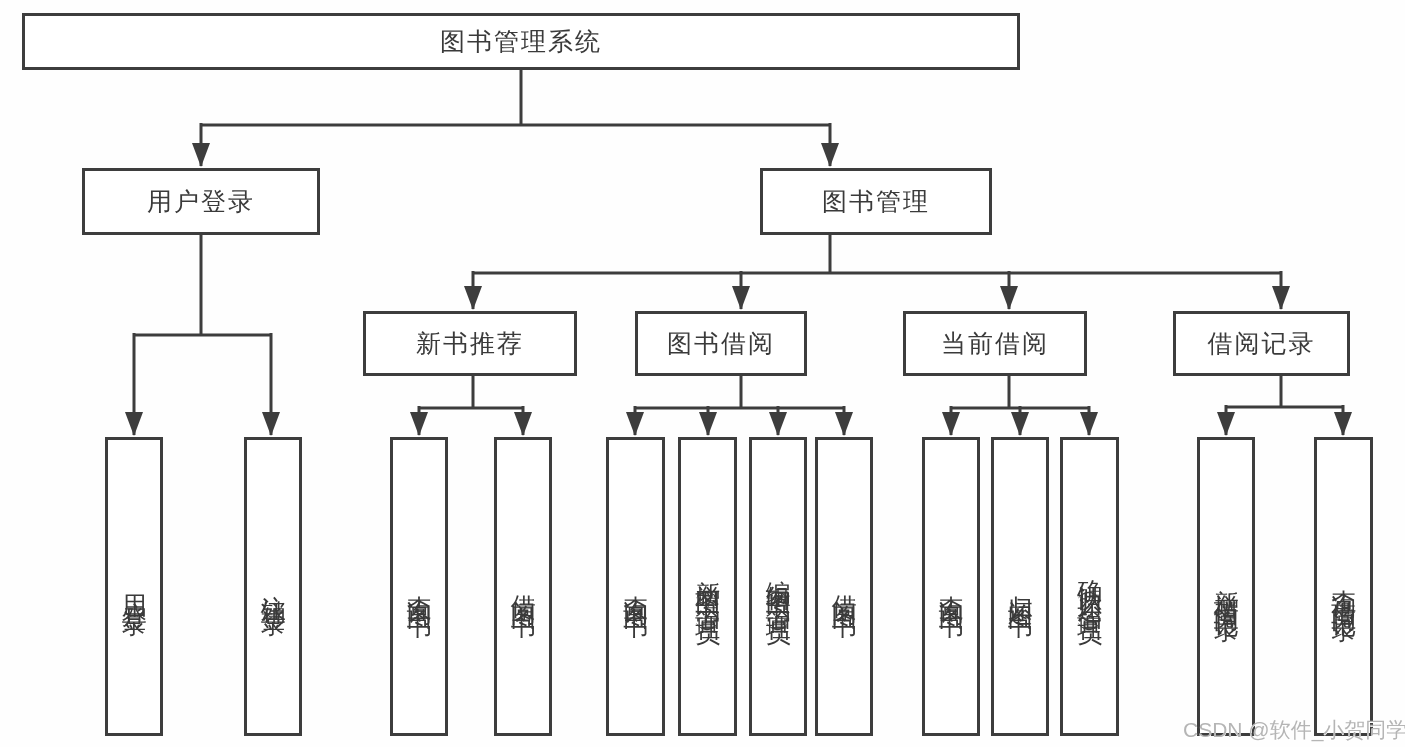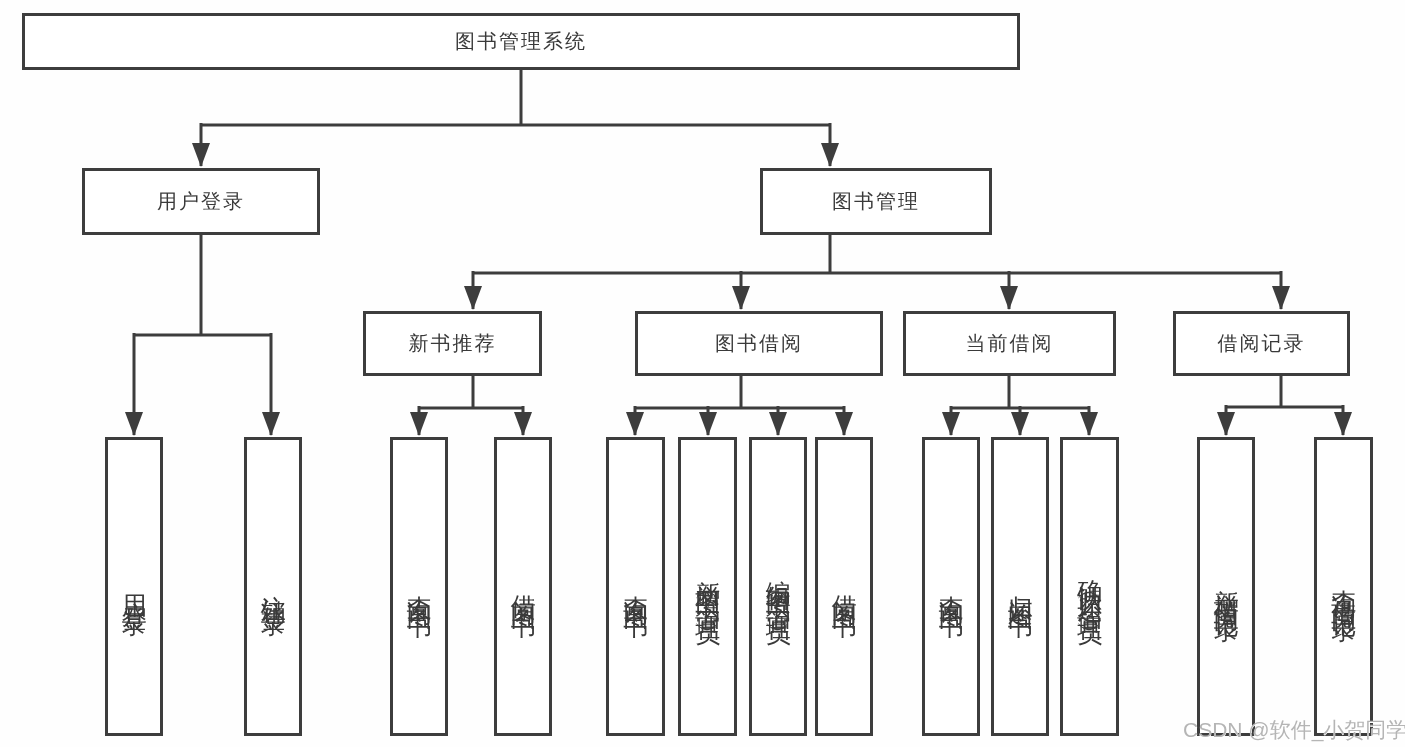--- a/index.html
+++ b/index.html
@@ -16,21 +16,21 @@
     box-sizing:border-box;
     border:3px solid #3d3d3d;
     background:#ffffff;
     display:flex;
     align-items:center;
     justify-content:center;
     color:#3a3a3a;
     z-index:2;
   }
   .h-node{
-    font-size:20px;
+    font-size:25px;
     letter-spacing:2px;
     white-space:nowrap;
   }
   .leaf{
     writing-mode:vertical-lr;
     text-orientation:mixed;
     font-size:25px;
     letter-spacing:6px;
     line-height:1.1;
     padding:4px 0;
@@ -99,23 +99,23 @@
       <path d="M1226,405 V435" marker-end="url(#arrow)"></path>
       <path d="M1343,405 V435" marker-end="url(#arrow)"></path>
     </g>
   </svg>
 
   <div class="node h-node" style="left:22px;top:13px;width:998px;height:57px;">图书管理系统</div>
 
   <div class="node h-node" style="left:82px;top:168px;width:238px;height:67px;">用户登录</div>
   <div class="node h-node" style="left:714px;top:168px;width:232px;height:67px;margin-left:46px;">图书管理</div>
 
-  <div class="node h-node" style="left:363px;top:311px;width:179px;height:65px;">新书推荐</div>
-  <div class="node h-node" style="left:635px;top:311px;width:248px;height:65px;">图书借阅</div>
-  <div class="node h-node" style="left:903px;top:311px;width:213px;height:65px;">当前借阅</div>
+  <div class="node h-node" style="left:363px;top:311px;width:214px;height:65px;">新书推荐</div>
+  <div class="node h-node" style="left:635px;top:311px;width:172px;height:65px;">图书借阅</div>
+  <div class="node h-node" style="left:903px;top:311px;width:184px;height:65px;">当前借阅</div>
   <div class="node h-node" style="left:1173px;top:311px;width:177px;height:65px;">借阅记录</div>
 
   <div class="node leaf" style="left:105px;top:437px;width:58px;height:299px;">用户登录</div>
   <div class="node leaf" style="left:244px;top:437px;width:58px;height:299px;">注销登录</div>
 
   <div class="node leaf" style="left:390px;top:437px;width:58px;height:299px;">查询图书</div>
   <div class="node leaf" style="left:494px;top:437px;width:58px;height:299px;">借阅图书</div>
 
   <div class="node leaf" style="left:606px;top:437px;width:59px;height:299px;">查询图书</div>
   <div class="node leaf" style="left:678px;top:437px;width:59px;height:299px;">新增图书（管理员）</div>

